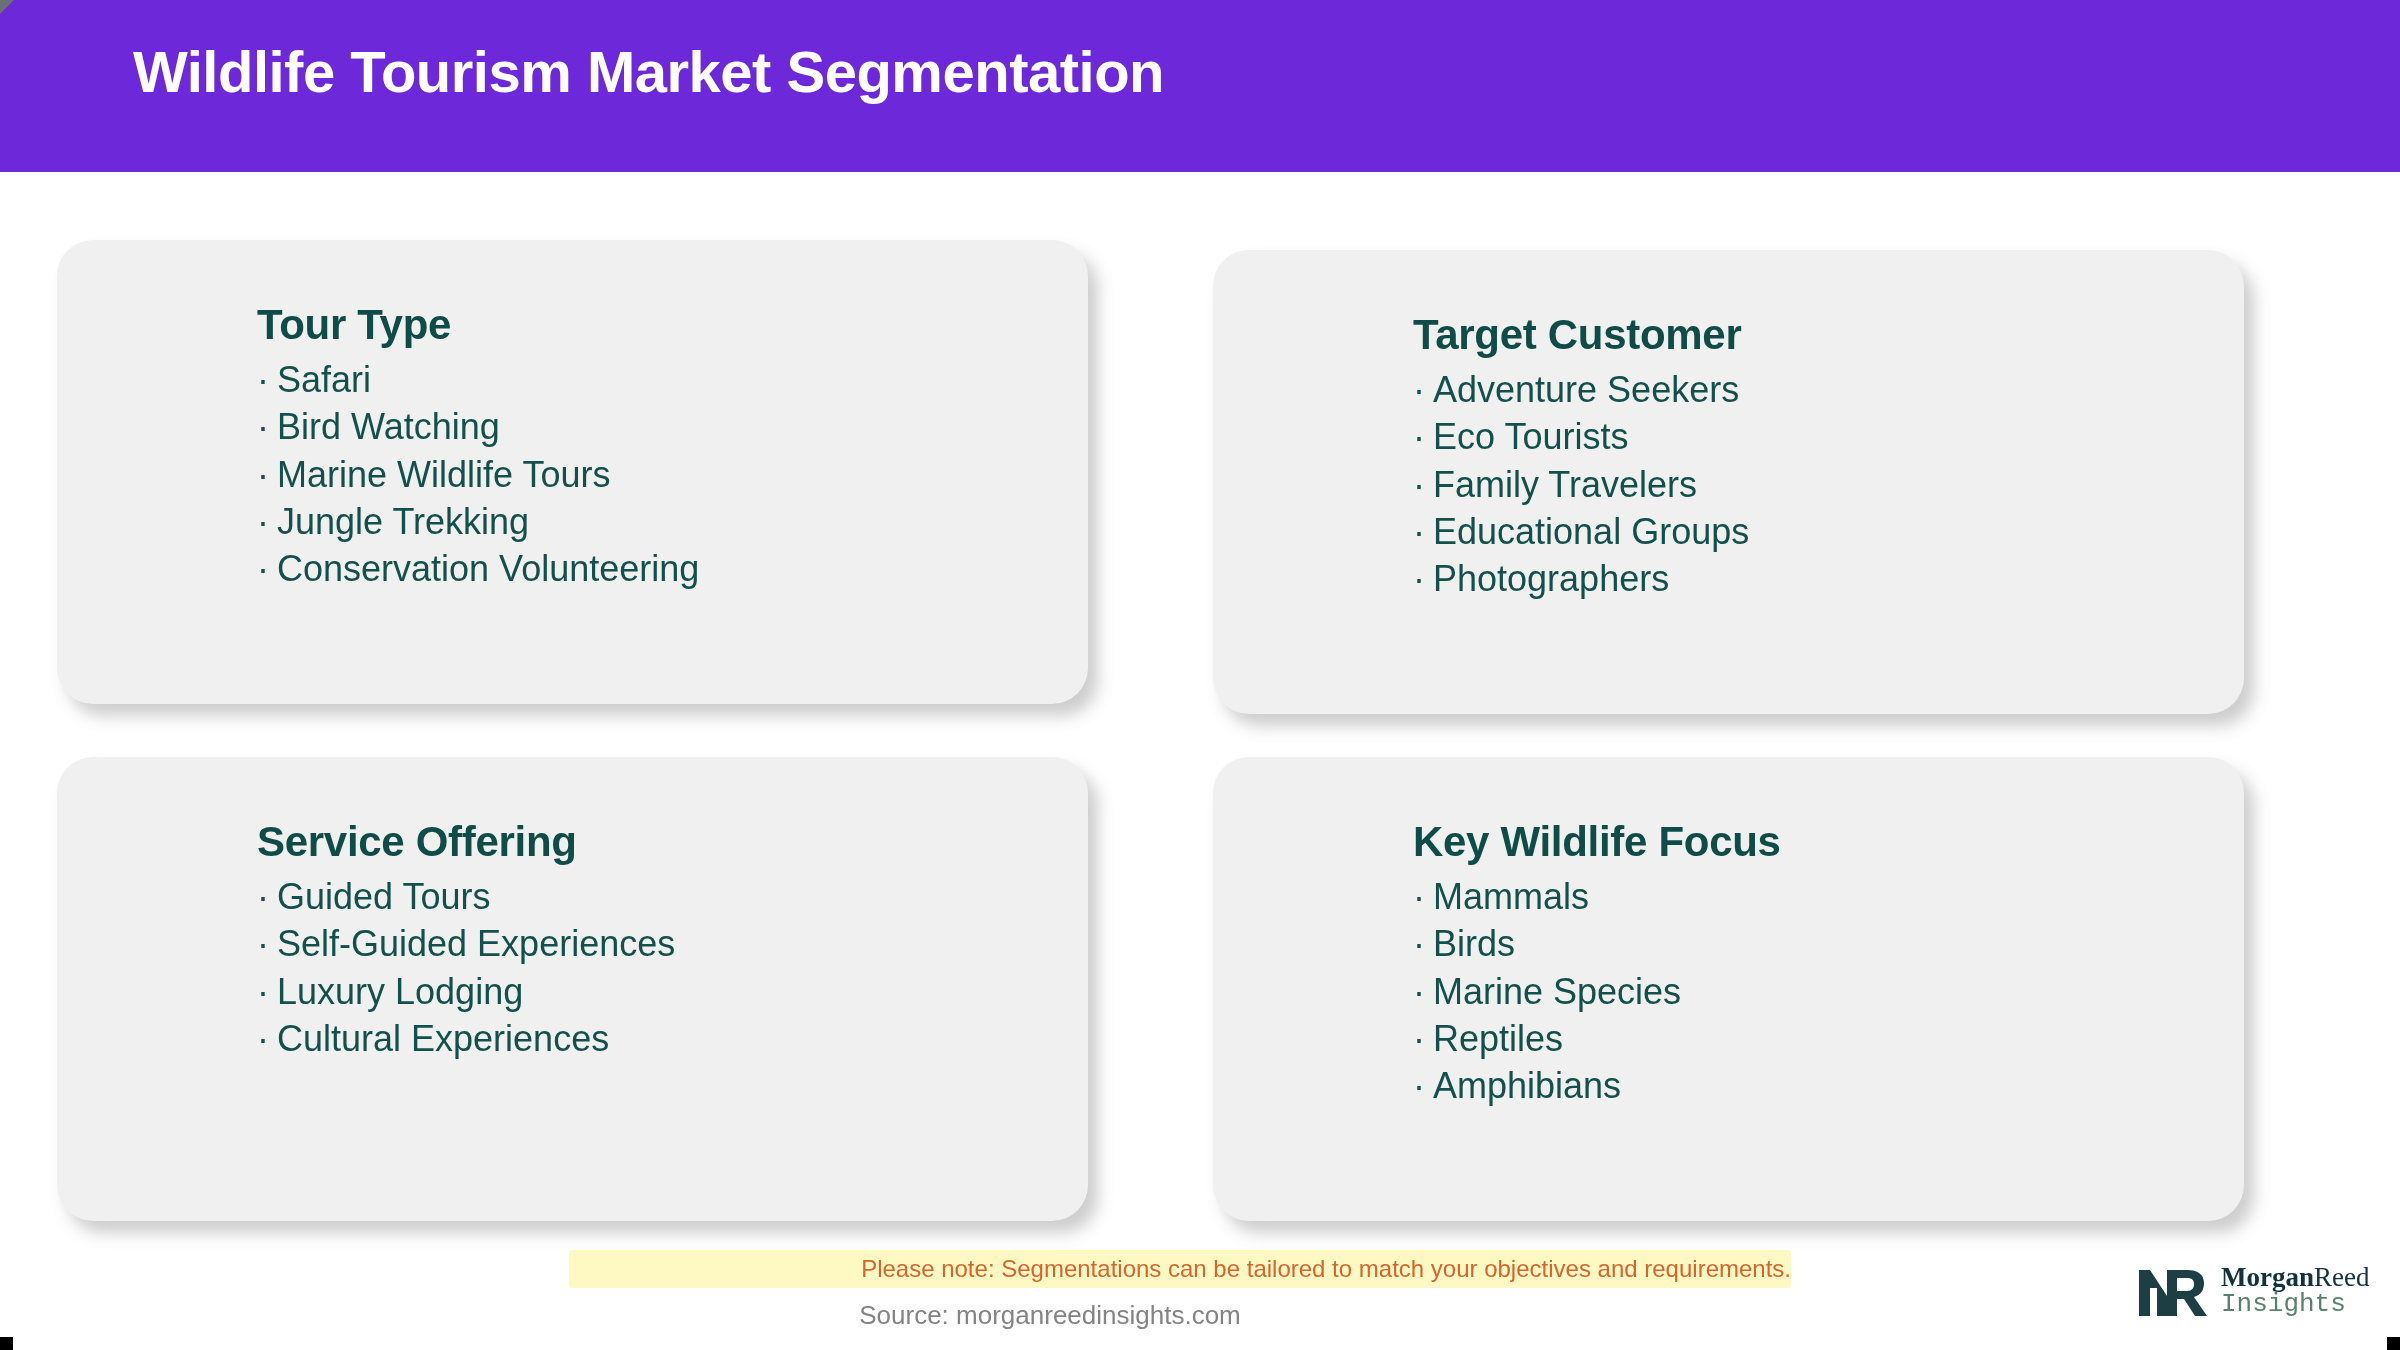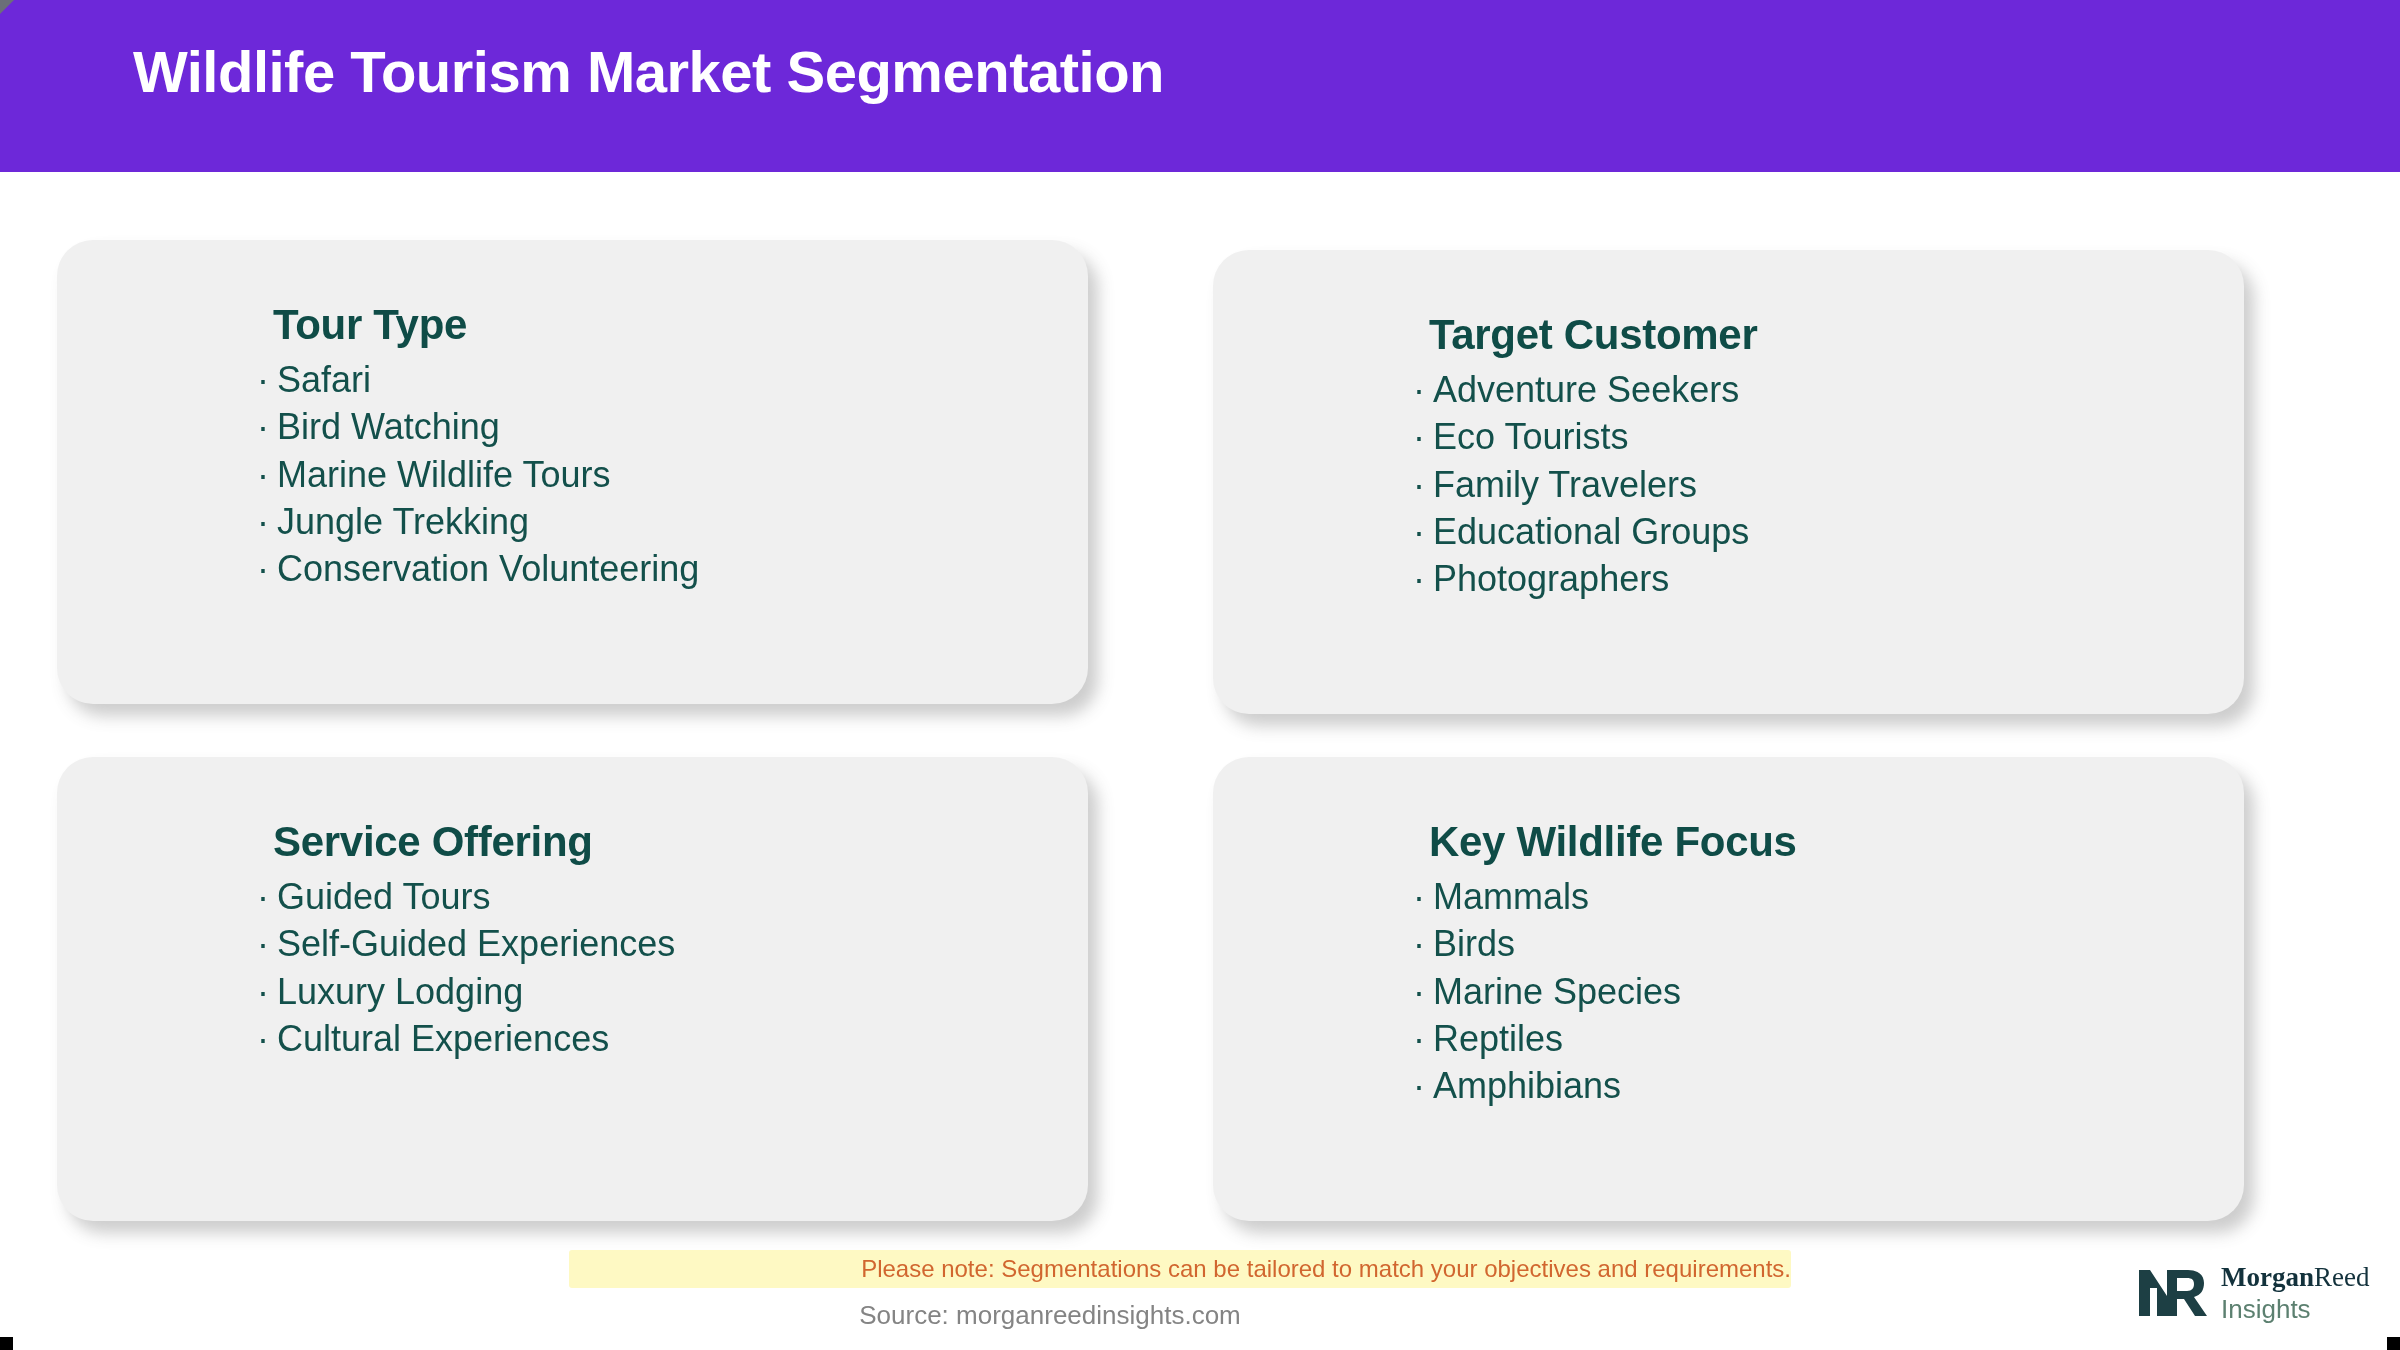--- a/index.html
+++ b/index.html
@@ -71,21 +71,21 @@
   .card-inner {
     position: absolute;
     left: 200px;
     top: 62px;
     right: 40px;
   }
   .card-title {
     font-size: 42px;
     font-weight: bold;
     color: #0f4c47;
-    margin: 0 0 8px 16px;
+    margin: 0 0 8px 0;
     letter-spacing: -0.3px;
     line-height: 1.1;
     white-space: nowrap;
   }
   .card-list {
     list-style: none;
     margin: 0;
     padding: 0;
   }
   .card-list li {
@@ -152,25 +152,24 @@
     line-height: 1.0;
   }
   .logo-line1 {
     font-family: "Liberation Serif", serif;
     font-size: 27px;
     color: #13323c;
     white-space: nowrap;
   }
   .logo-line1 .bold-part { font-weight: bold; text-align: right; }
   .logo-line2 {
-    font-family: Liberation Sans, sans-serif;
+    font-family: Liberation Mono, monospace;
     font-size: 26px;
     color: #5c8070;
     white-space: nowrap;
-    margin-top: 5px;
   }
 
   
   .reg-mark {
     position: absolute;
     width: 13px;
     height: 13px;
     background: #000000;
   }
   .reg-mark.bl { left: 0px;    top: 1337px; }

